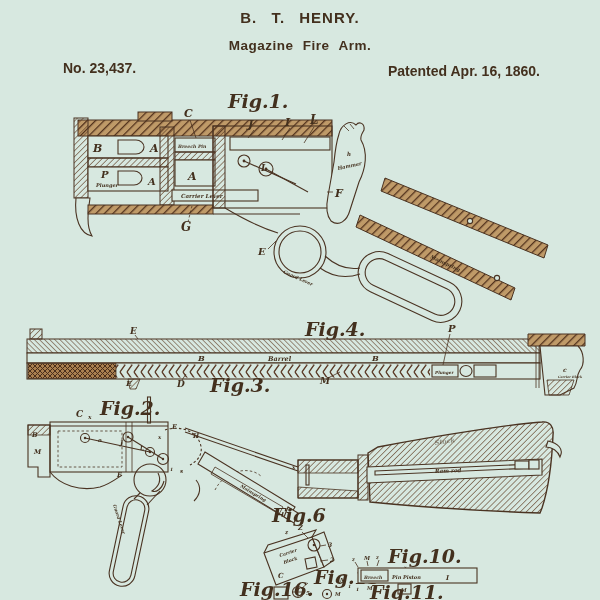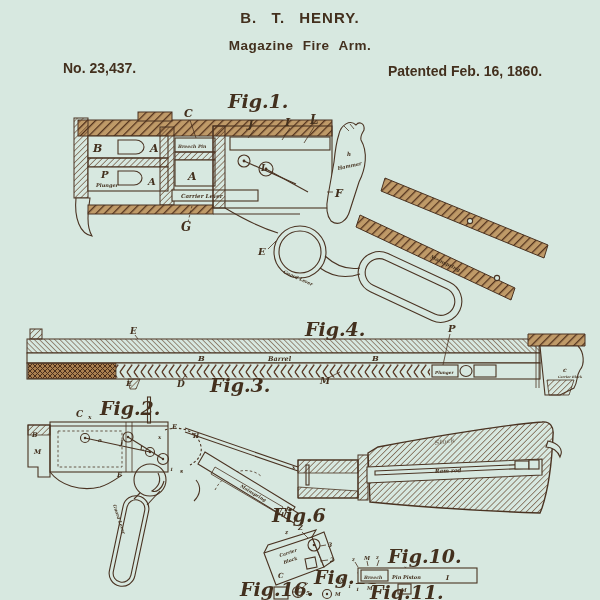--- a/index.html
+++ b/index.html
@@ -42,21 +42,21 @@
       <line x1="5" y1="0" x2="0" y2="5" stroke="#4a2f1c" stroke-width="1"></line>
     </pattern>
   </defs>
 </svg>
 
 <div class="page">
 
   <div class="hdr hdr-title">Magazine Fire Arm.</div>
   <div class="hdr hdr-inventor">B. T. HENRY.</div>
   <div class="hdr hdr-no">No. 23,437.</div>
-  <div class="hdr hdr-date">Patented Feb. 16, 1860.</div>
+  <div class="hdr hdr-date">Patented Apr. 16, 1860.</div>
 
   <svg style="left:0;top:88px" width="600" height="240" viewBox="0 0 600 240">
     <text class="ttl" x="228" y="20">Fig.1.</text>
 
     <g>
       <rect x="78" y="32" width="254" height="16" fill="url(#pBar)" stroke="#4a3322"></rect>
       <rect x="138" y="24" width="34" height="9" fill="url(#pBar)" stroke="#4a3322"></rect>
       <rect x="74" y="30" width="14" height="80" fill="url(#pFine)" stroke="#4a3322"></rect>
       <path class="lnf" d="M76,110 C74,130 80,146 92,148 C86,138 88,124 90,110 Z"></path>
       <rect x="88" y="48" width="80" height="22" class="lnf"></rect>

